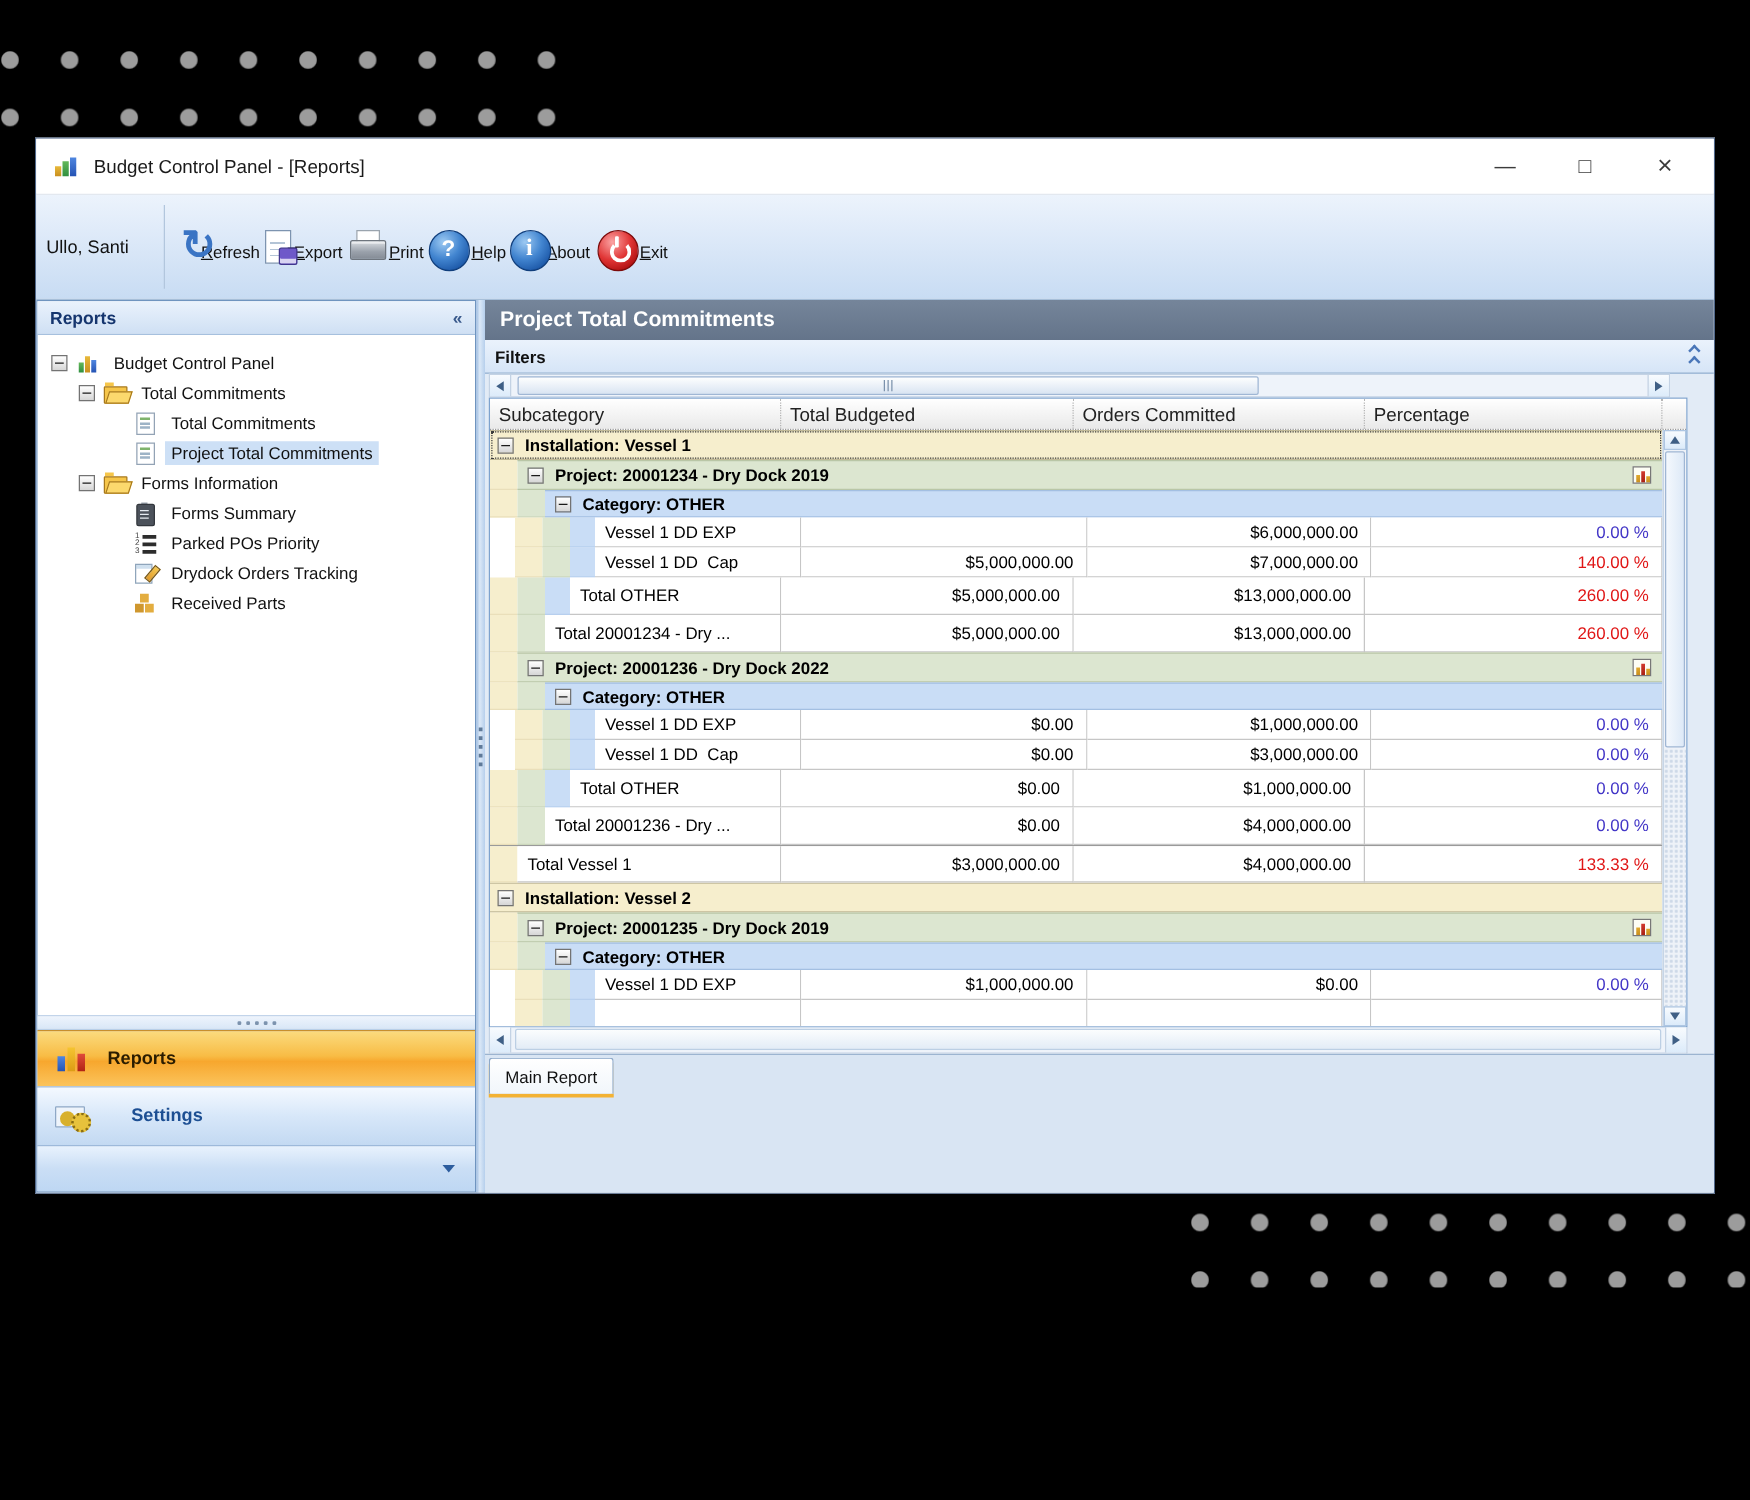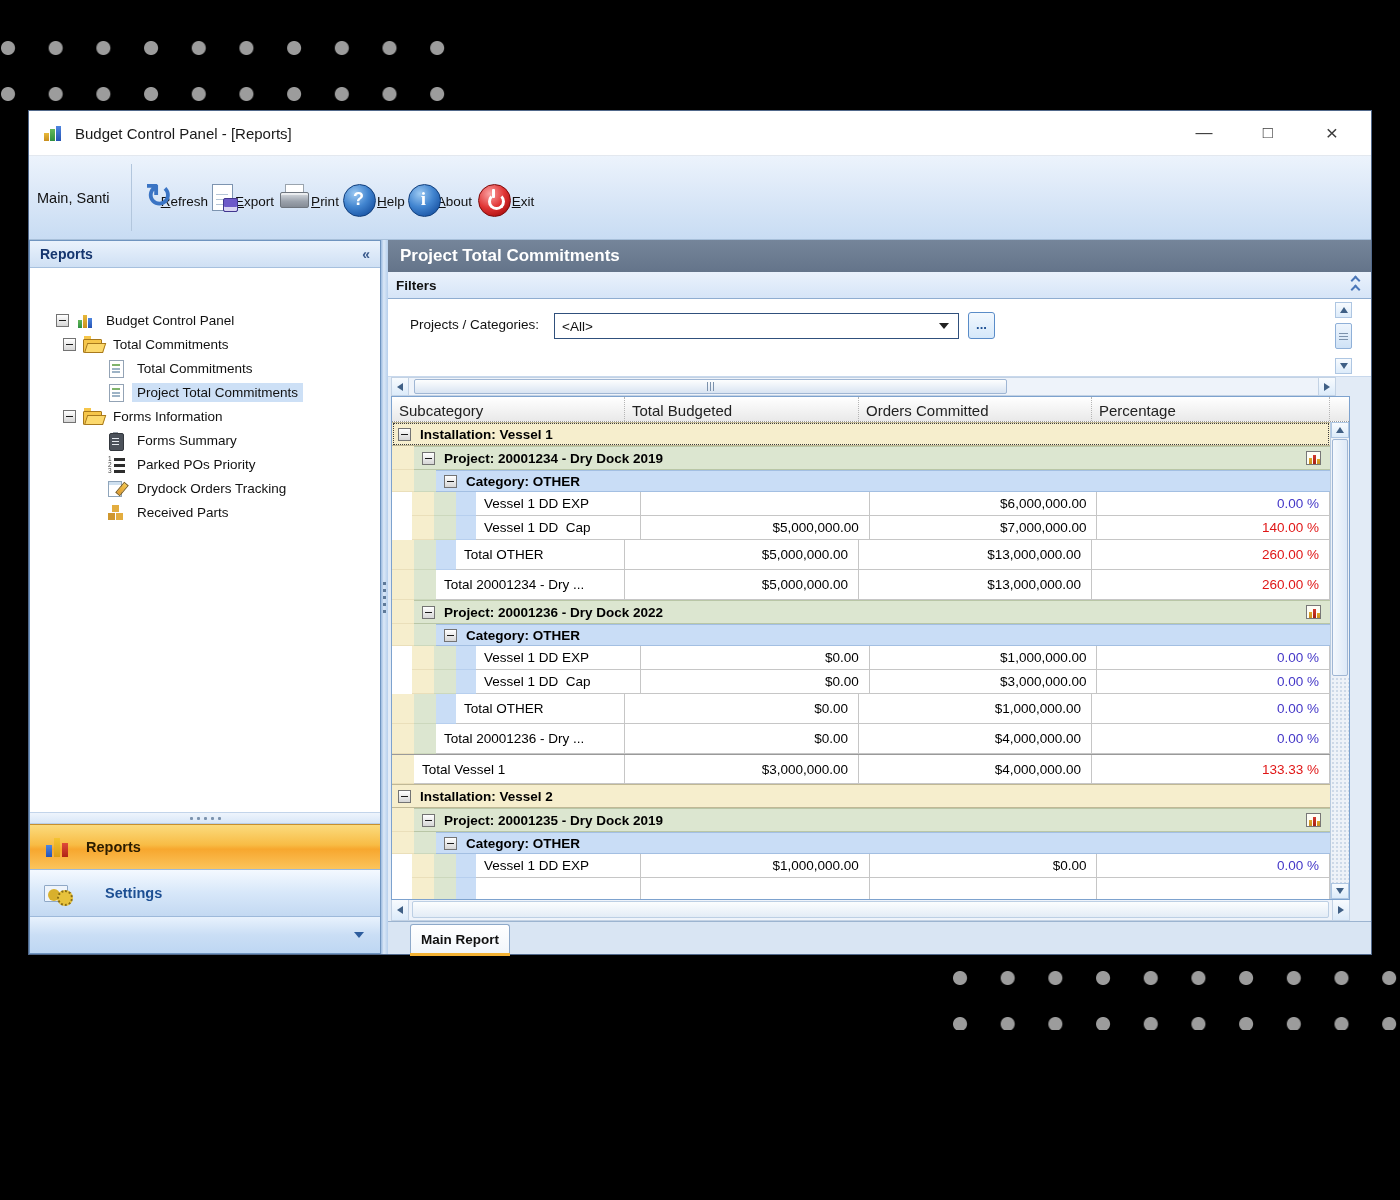--- a/index.html
+++ b/index.html
@@ -62,21 +62,21 @@
   .content { flex:1; display:flex; min-height:0; }
 
   
   .sidebar { width:352px; flex:0 0 352px; border:1px solid #6f94bf; display:flex; flex-direction:column; background:#fff; }
   .sb-header { height:27px; flex:0 0 27px; background:linear-gradient(#eaf2fc,#cfe0f4); border-bottom:1px solid #a6c0de;
                display:flex; align-items:center; padding:0 10px; }
   .sb-header-label { font-weight:bold; font-size:14px; color:#15356e; }
   .sb-collapse { margin-left:auto; color:#3a5a8c; font-weight:bold; font-size:14px; cursor:pointer; }
   .tree { flex:1; padding-top:10px; overflow:hidden; }
   .tree-row { height:24px; display:flex; align-items:center; font-size:13.5px; color:#111; cursor:pointer; }
-  .tree-row.lvl0 { padding-left:26px;margin-top:30px; }
+  .tree-row.lvl0 { padding-left:11px; }
   .tree-row.lvl1 { padding-left:33px; }
   .tree-row.lvl2 { padding-left:77px; }
   .exp { width:13px; height:13px; flex:0 0 13px; border:1px solid #737373; background:linear-gradient(#fff,#d6d6d6); position:relative; cursor:pointer; }
   .exp::after { content:""; position:absolute; left:2px; top:5px; width:7px; height:1.5px; background:#1a1a1a; }
   .tree-row .exp { margin-right:7px; }
   .t-ico { width:19px; height:17px; flex:0 0 19px; position:relative; margin-right:6px; background-repeat:no-repeat; }
   .tree-label { padding:2px 5px; white-space:nowrap; }
   .tree-label.selected { background:#cde0f6; }
 
   .chart-icon { background-image:linear-gradient(#64b85a,#2f8f3f), linear-gradient(#e8b93a,#c98f1f), linear-gradient(#4f86e0,#2553b4);
@@ -198,21 +198,21 @@
   .pct-red { color:#e01616; }
 
   .g-vscroll { position:absolute; right:0; top:25px; bottom:0; width:19px; border-left:1px solid #b9cbe0; background:#eef2f8; display:flex; flex-direction:column; }
   .g-vthumb { height:237px; background:linear-gradient(90deg,#f4f8fd,#dde9f7); border:1px solid #9fb6d4; border-radius:2px; margin:1px; cursor:grab; }
   .g-vtrack { flex:1; background-image:radial-gradient(circle, #cdd9e8 1px, transparent 1.5px); background-size:4px 4px; }
 
   .hscroll2 { height:21px; flex:0 0 21px; margin-left:3px; width:959px; background:#eef3fa; border:1px solid #c3d2e4; border-top:none;
       display:flex; align-items:center; position:relative; }
   .hs2-thumb { position:absolute; left:20px; right:20px; top:1px; height:17px; background:linear-gradient(#fbfdfe,#e3ecf6); border:1px solid #bccfe4; border-radius:2px; cursor:grab; }
 
-  .tabbar { flex:1; background:#d9e5f3; border-top:1px solid #9cb4d0; display:flex; align-items:flex-start; padding-left:22px;font-weight:bold; }
+  .tabbar { flex:1; background:#d9e5f3; border-top:1px solid #9cb4d0; display:flex; align-items:flex-start; padding-left:3px; }
   .tab { margin-top:2px; width:100px; height:29px; background:linear-gradient(#ffffff,#f1f6fb); border:1px solid #8ea9c9; border-bottom:none;
       border-radius:3px 3px 0 0; font-size:13.5px; color:#111; display:flex; align-items:center; justify-content:center;
       box-shadow:0 3px 0 #f3b234; cursor:pointer; }
 </style>
 </head>
 <body>
 
 <div class="dots dots-top"></div>
 <div class="dots dots-bottom"></div>
 
@@ -222,21 +222,21 @@
     <span class="tb-chart"></span>
     <span class="tb-title">Budget Control Panel - [Reports]</span>
     <span class="tb-ctrls">
       <span class="tb-ctrl">—</span>
       <span class="tb-ctrl">□</span>
       <span class="tb-ctrl" style="font-size:21px;">×</span>
     </span>
   </div>
 
   <div class="toolbar">
-    <div class="tb-user">Main, Santi</div>
+    <div class="tb-user">Ullo, Santi</div>
     <div class="tb-sep"></div>
     <div style="display:flex;">
         <div class="tool-btn">
           <div class="tool-icon refresh-icon"></div>
           <div class="tool-label"><u>R</u>efresh</div>
         </div>
         <div class="tool-btn">
           <div class="tool-icon export-icon">
             <i class="export-caret"></i>
           </div>
@@ -343,42 +343,20 @@
       <div class="main-title">Project Total Commitments</div>
 
       <div class="filters-header">
         <span class="filters-title">Filters</span>
         <span class="chev2up">
             <i></i>
             <i></i>
           </span>
       </div>
 
-      <div class="filters-body">
-        <span class="f-label">Projects / Categories:</span>
-        <div class="combo">
-          <span>&lt;All&gt;</span>
-          <span class="combo-arrow"></span>
-        </div>
-        <div class="dots-btn">...</div>
-        <div class="f-vscroll">
-          <div class="sbtn">
-              <span class="tri-up"></span>
-            </div>
-          <div class="f-vthumb">
-              <i></i>
-              <i></i>
-              <i></i>
-            </div>
-          <div class="f-track"></div>
-          <div class="sbtn">
-              <span class="tri-dn"></span>
-            </div>
-        </div>
-      </div>
 
       <div class="hscroll">
         <div class="hs-btn">
             <span class="tri-lf"></span>
           </div>
         <div class="hs-thumb">
             <i></i>
             <i></i>
             <i></i>
           </div>

